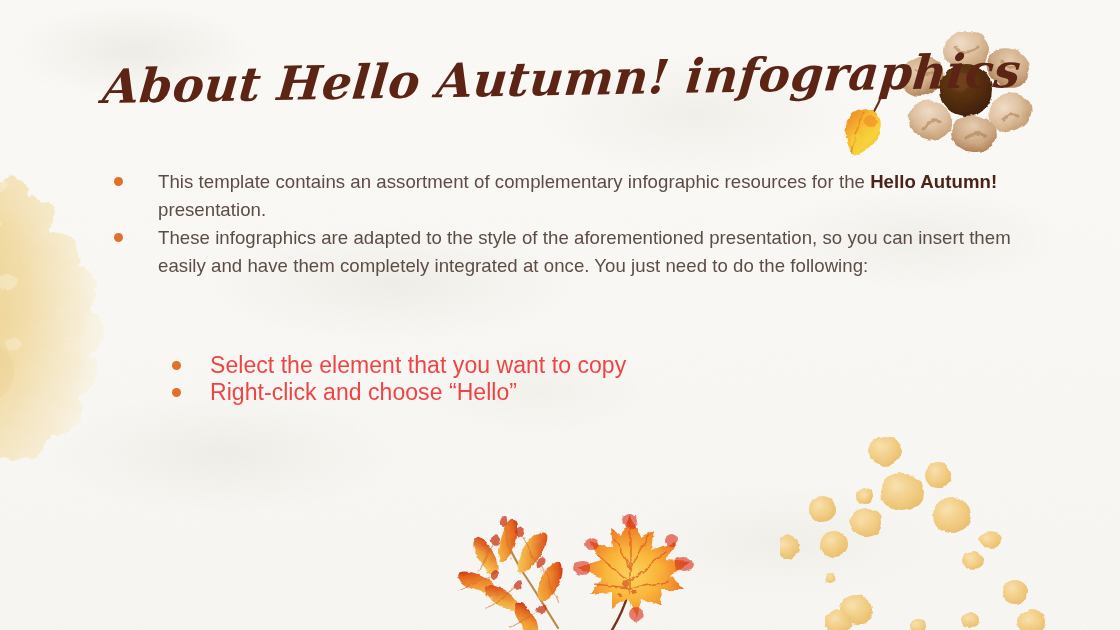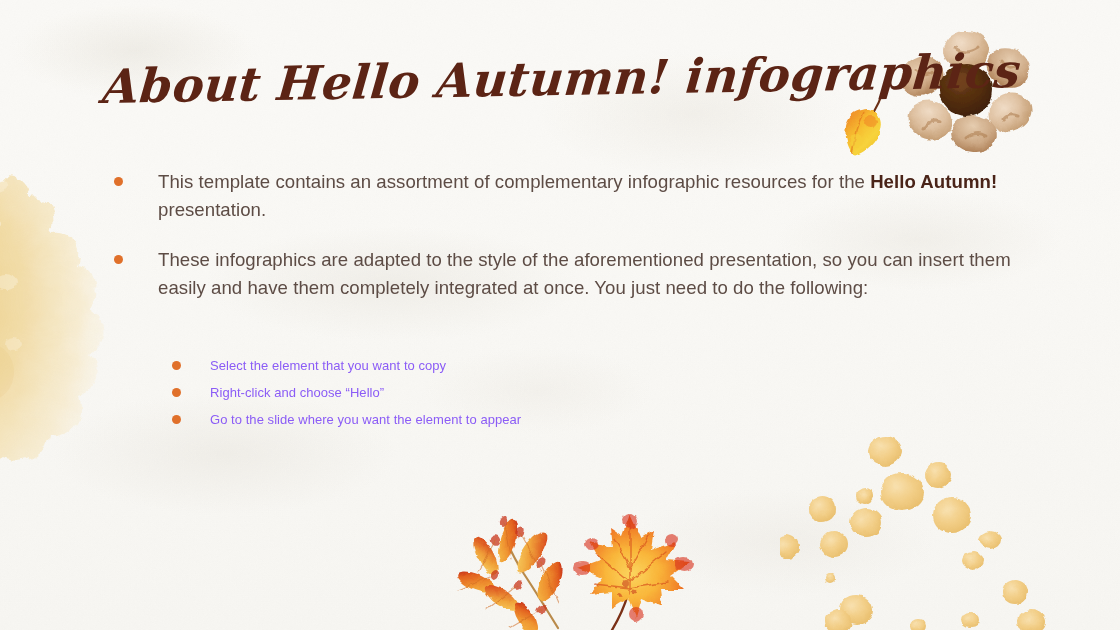--- a/index.html
+++ b/index.html
@@ -108,21 +108,20 @@
   .body-block {
     position:absolute;
     left:106px; top:168px;
     width:920px;
   }
 
   .bullet-row {
     position:relative;
     display:block;
     padding-left:52px;
-    margin-bottom:22px;
   }
   .bullet-row:last-child { margin-bottom:16px; }
 
   .bullet-dot {
     position:absolute;
     left:8px; top:9px;
     width:9px; height:9px;
     border-radius:50%;
     background:#e0702a;
   }
@@ -152,23 +151,23 @@
   }
   .sub-dot {
     position:absolute;
     left:2px; top:9px;
     width:9px; height:9px;
     border-radius:50%;
     background:#e0702a;
   }
   .sub-text {
     display:block;
-    font-size:13px;
+    font-size:23px;
     line-height:27px;
-    color:#8b5cf6;
+    color:#ef4444;
     letter-spacing:.05px;
   }
 </style>
 </head>
 <body>
 
 <div id="slide">
 
   <div class="paper-texture"></div>
 
@@ -449,21 +448,17 @@
     <div class="sub-row">
       <span class="sub-dot"></span>
       <span class="sub-text">Select the element that you want to copy</span>
     </div>
 
     <div class="sub-row">
       <span class="sub-dot"></span>
       <span class="sub-text">Right-click and choose “Hello”</span>
     </div>
 
-    <div class="sub-row">
-      <span class="sub-dot"></span>
-      <span class="sub-text">Go to the slide where you want the element to appear</span>
-    </div>
 
 
   </div>
 
 </div>
 
 </body></html>

